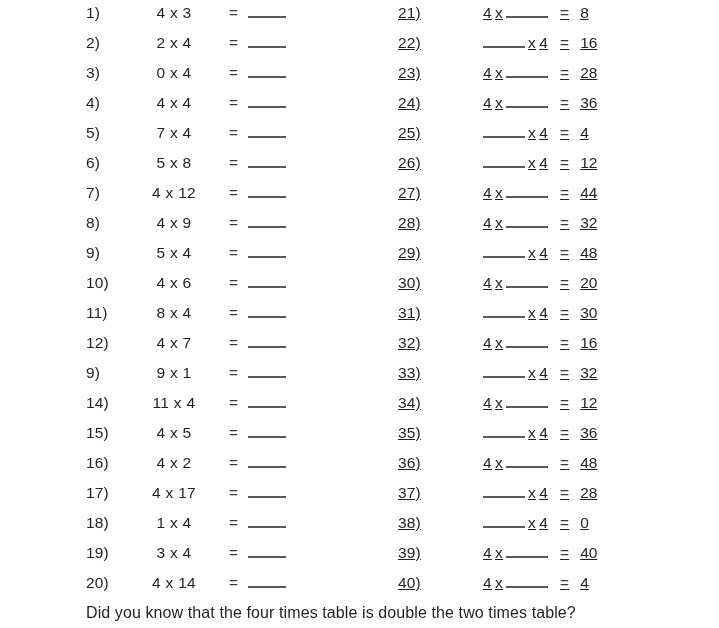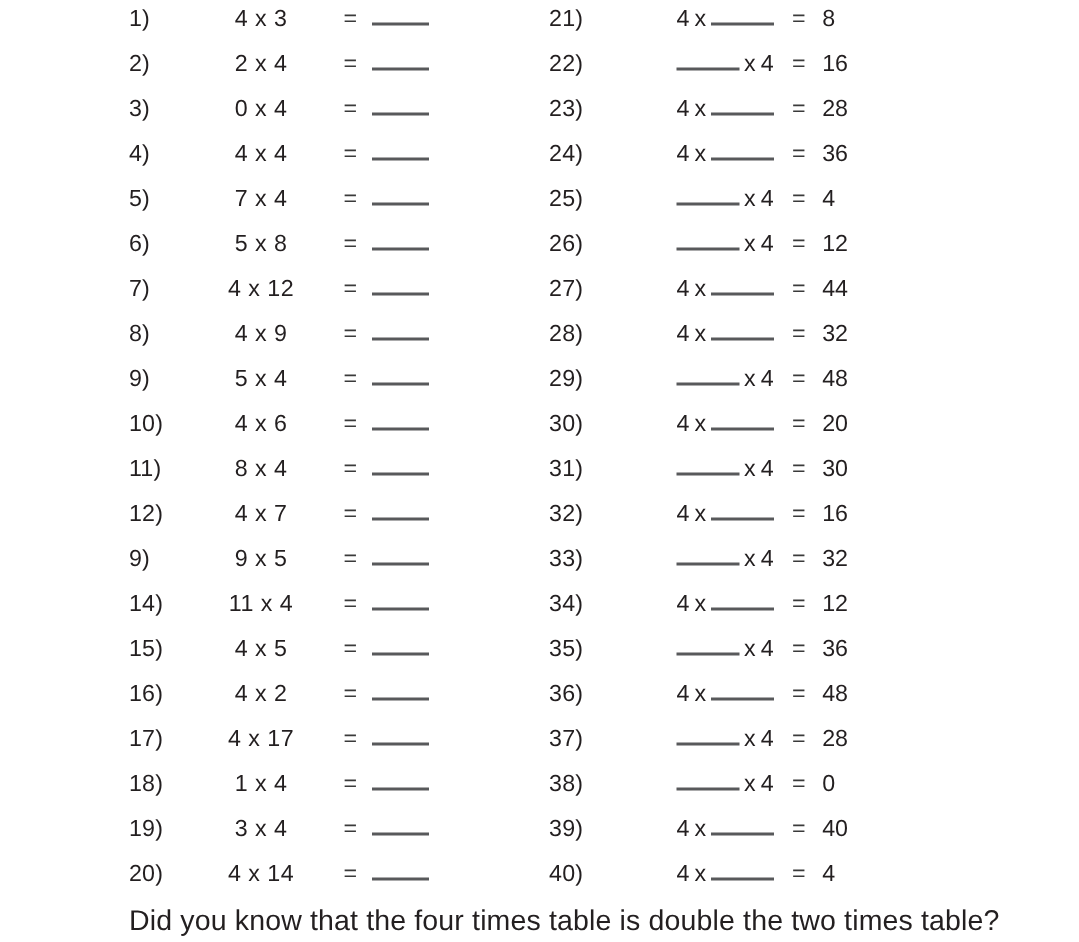--- a/index.html
+++ b/index.html
@@ -32,21 +32,21 @@
     flex-direction: row;
     align-items: flex-start;
   }
 
   .column {
     display: flex;
     flex-direction: column;
   }
 
   .col-left  { margin-left: 86px; }
-  .col-right { margin-left: 80px; }
+  .col-right { margin-left: 112px; text-decoration: underline; }
 
   .row {
     display: flex;
     flex-direction: row;
     align-items: baseline;
     height: 30px;
     font-size: 15.5px;
     white-space: nowrap;
   }
 
@@ -107,21 +107,21 @@
     flex: 0 0 34px;
     width: 34px;
     text-align: left;
     padding-left: 11px;
   }
 
   .footer {
     position: absolute;
     left: 86px;
     top: 604px;
-    font-size: 19px;
+    font-size: 16px;
     letter-spacing: 0.1px;
     color: #231f20;
   }
 </style>
 </head>
 <body>
 
 <div class="sheet">
 
   <div class="columns">
@@ -194,21 +194,21 @@
           <span class="answer-blank"></span>
         </div>
         <div class="row">
           <span class="qnum">12)</span>
           <span class="expr-left">4 x 7</span>
           <span class="eq">=</span>
           <span class="answer-blank"></span>
         </div>
         <div class="row">
           <span class="qnum">9)</span>
-          <span class="expr-left">9 x 5</span>
+          <span class="expr-left">9 x 1</span>
           <span class="eq">=</span>
           <span class="answer-blank"></span>
         </div>
         <div class="row">
           <span class="qnum">14)</span>
           <span class="expr-left">11 x 4</span>
           <span class="eq">=</span>
           <span class="answer-blank"></span>
         </div>
         <div class="row">

